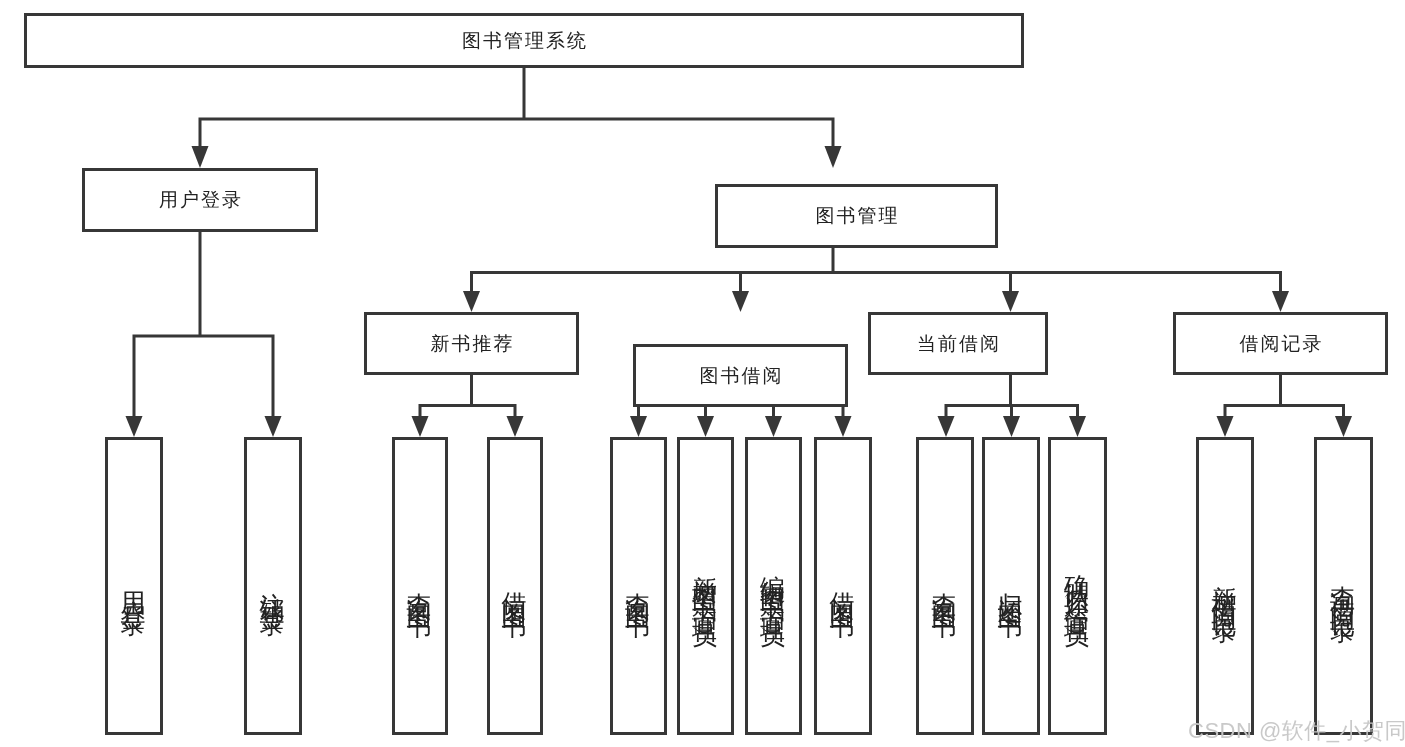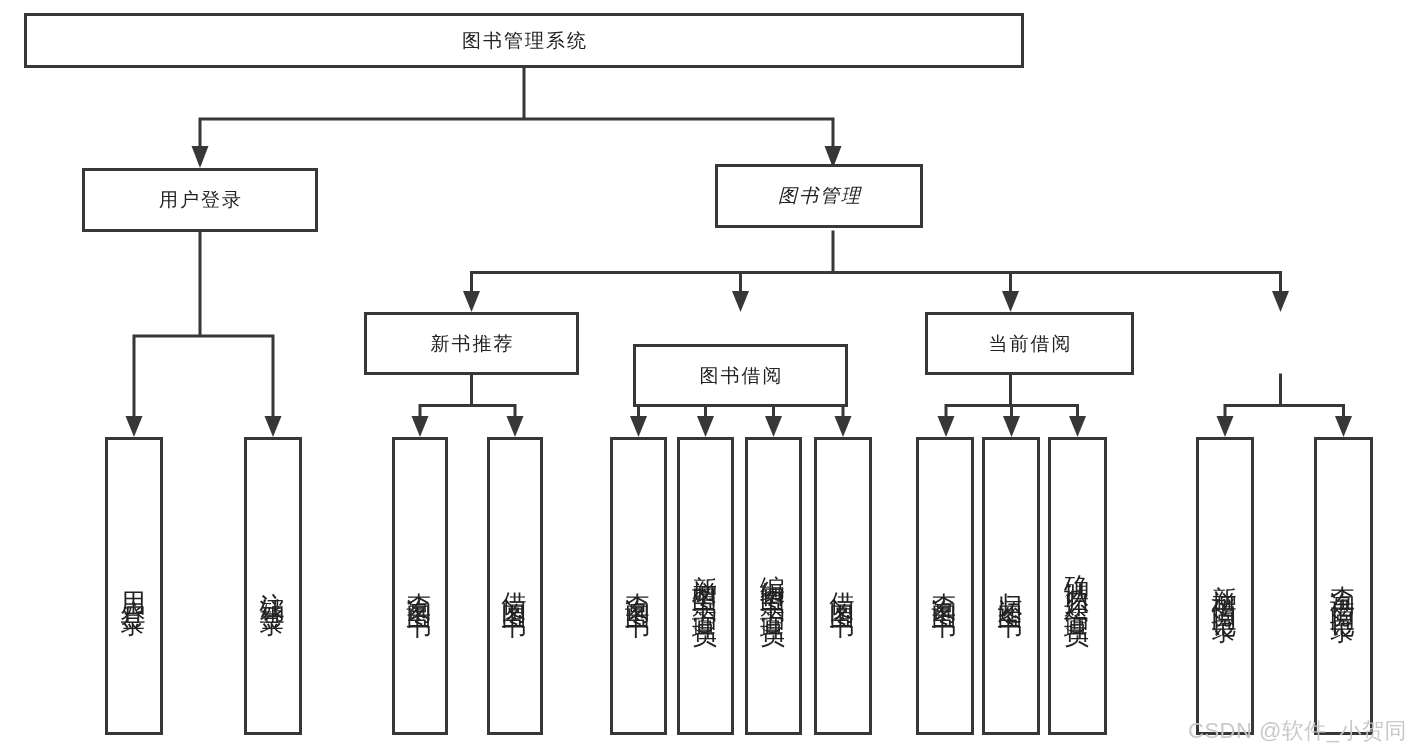--- a/index.html
+++ b/index.html
@@ -35,24 +35,24 @@
   .vlabel{
     writing-mode:vertical-rl;
     text-orientation:mixed;
     font-size:25px;letter-spacing:7px;
     color:#222222;white-space:nowrap;
     max-height:292px;
   }
   
   .n-root{left:24px;top:13px;width:1000px;height:55px;}
   .n-login{left:82px;top:168px;width:236px;height:64px;}
-  .n-mgmt{left:715px;top:164px;width:208px;height:64px;font-style:italic;}
+  .n-mgmt{left:715px;top:184px;width:283px;height:64px;}
   .n-nb{left:364px;top:312px;width:215px;height:63px;}
   .n-bb{left:633px;top:312px;width:215px;height:63px;margin-top:32px;}
-  .n-cb{left:925px;top:312px;width:209px;height:63px;}
+  .n-cb{left:868px;top:312px;width:180px;height:63px;}
   .n-br{left:1173px;top:312px;width:215px;height:63px;}
   .v1{left:105px;width:58px;}
   .v2{left:244px;width:58px;}
   .v3{left:392px;width:56px;}
   .v4{left:487px;width:56px;}
   .v5{left:610px;width:57px;}
   .v6{left:677px;width:57px;}
   .v7{left:745px;width:57px;}
   .v8{left:814px;width:58px;}
   .v9{left:916px;width:58px;}
@@ -135,20 +135,23 @@
 
   <div class="node n-nb">
     <span class="hlabel">新书推荐</span>
   </div>
   <div class="node n-bb">
     <span class="hlabel">图书借阅</span>
   </div>
   <div class="node n-cb">
     <span class="hlabel">当前借阅</span>
   </div>
+  <div class="node n-br">
+    <span class="hlabel">借阅记录</span>
+  </div>
 
   <div class="vnode v1">
     <span class="vlabel">用户登录</span>
   </div>
   <div class="vnode v2">
     <span class="vlabel">注销登录</span>
   </div>
 
   <div class="vnode v3">
     <span class="vlabel">查询图书</span>

